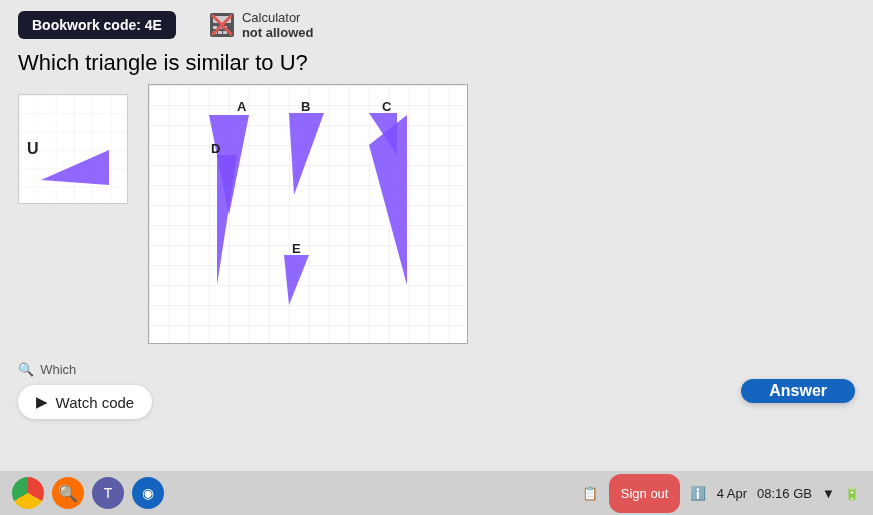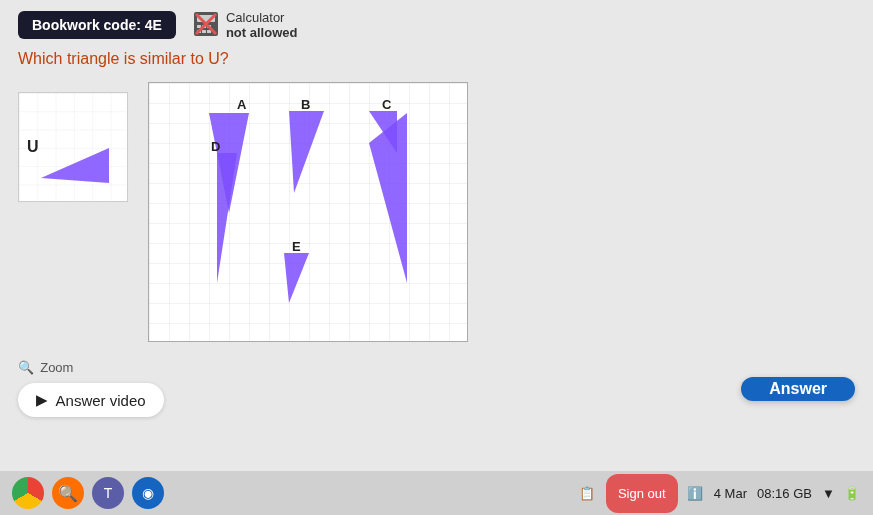--- a/index.html
+++ b/index.html
@@ -10,34 +10,35 @@
       font-family: Arial, sans-serif;
       overflow: hidden;
       position: relative;
     }
 
     
     .top-bar {
       display: flex;
       align-items: center;
       padding: 10px 18px;
-      gap: 16px;
+      gap: 32px;
     }
 
     .bookwork-code {
       background: #1a1a2e;
       color: white;
       padding: 6px 14px;
       border-radius: 6px;
       font-size: 14px;
       font-weight: bold;
     }
 
     .calculator-badge {
       display: flex;
+      align-items: center;
       gap: 6px;
       font-size: 13px;
       color: #333;
     }
 
     .calc-icon {
       position: relative;
       width: 28px;
       height: 28px;
     }
@@ -46,23 +47,23 @@
       width: 28px;
       height: 28px;
     }
 
     
     .main-content {
       padding: 0 18px;
     }
 
     .question-text {
-      font-size: 16px;
-      color: #c2410c;
-      margin-bottom: 14px;
+      font-size: 22px;
+      color: #000000;
+      margin-bottom: 8px;
       font-weight: 400;
     }
 
     
     .diagram-area {
       display: flex;
       align-items: flex-start;
       gap: 20px;
     }
 
@@ -284,39 +285,39 @@
         <polygon points="220,60 258,30 258,200" class="triangle-purple"></polygon>
       </svg>
     </div>
   </div>
 </div>
 
 <div class="bottom-controls">
   <div class="left-controls">
     <div class="zoom-hint">
       <span>🔍</span>
-      <span>Zoom</span>
+      <span>Which</span>
     </div>
     <button class="watch-video-btn">
       <span>▶</span>
-      <span>Answer video</span>
+      <span>Watch code</span>
     </button>
   </div>
   <button class="answer-btn">Answer</button>
 </div>
 
 <div class="taskbar">
   <div class="taskbar-left">
     <div class="taskbar-icon" style="background: conic-gradient(#ea4335 0deg 120deg, #fbbc05 120deg 240deg, #34a853 240deg 360deg); border-radius:50%;"></div>
     <div class="taskbar-icon" style="background:#ff6f00; border-radius:50%; color:white; font-size:16px;">🔍</div>
     <div class="taskbar-icon" style="background:#5b5ea6; border-radius:50%; color:white; font-size:14px;">T</div>
     <div class="taskbar-icon" style="background:#1565c0; border-radius:50%; color:white; font-size:14px;">◉</div>
   </div>
   <div class="taskbar-right">
     <div>📋</div>
     <button class="sign-out-btn">Sign out</button>
     <span>ℹ️</span>
-    <span>4 Mar</span>
+    <span>4 Apr</span>
     <span>08:16 GB</span>
     <span>▼</span>
     <span>🔋</span>
   </div>
 </div>
 
 </body></html>

